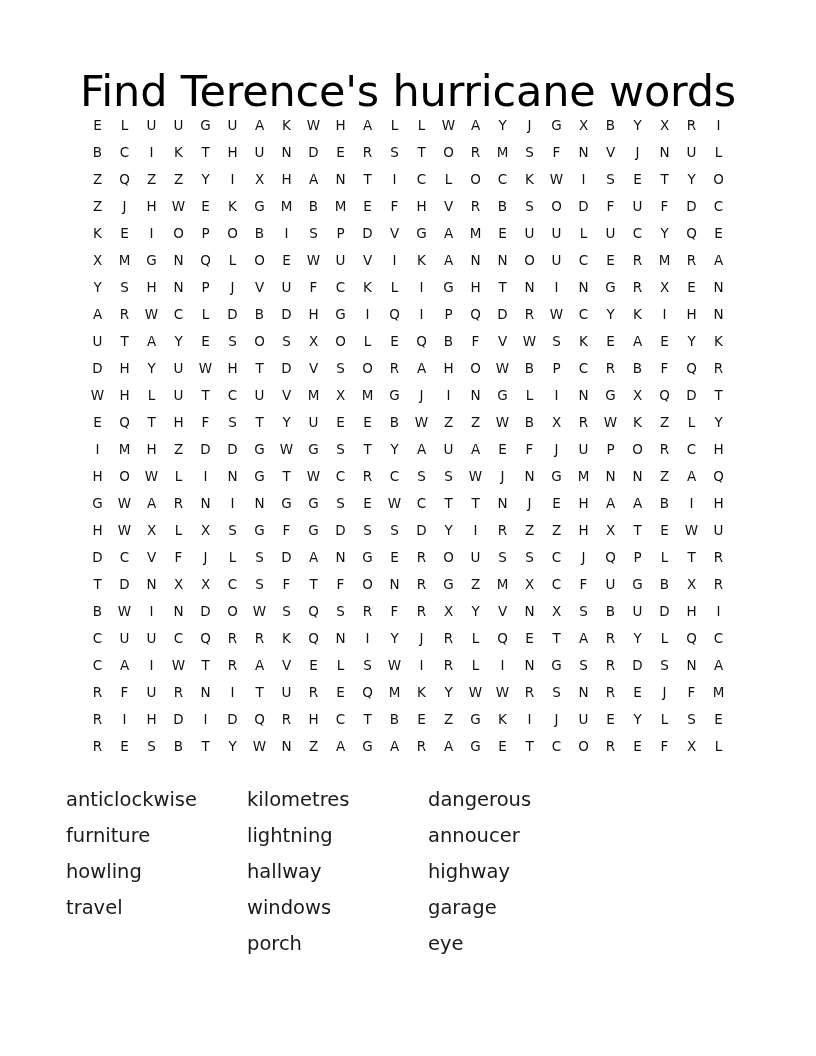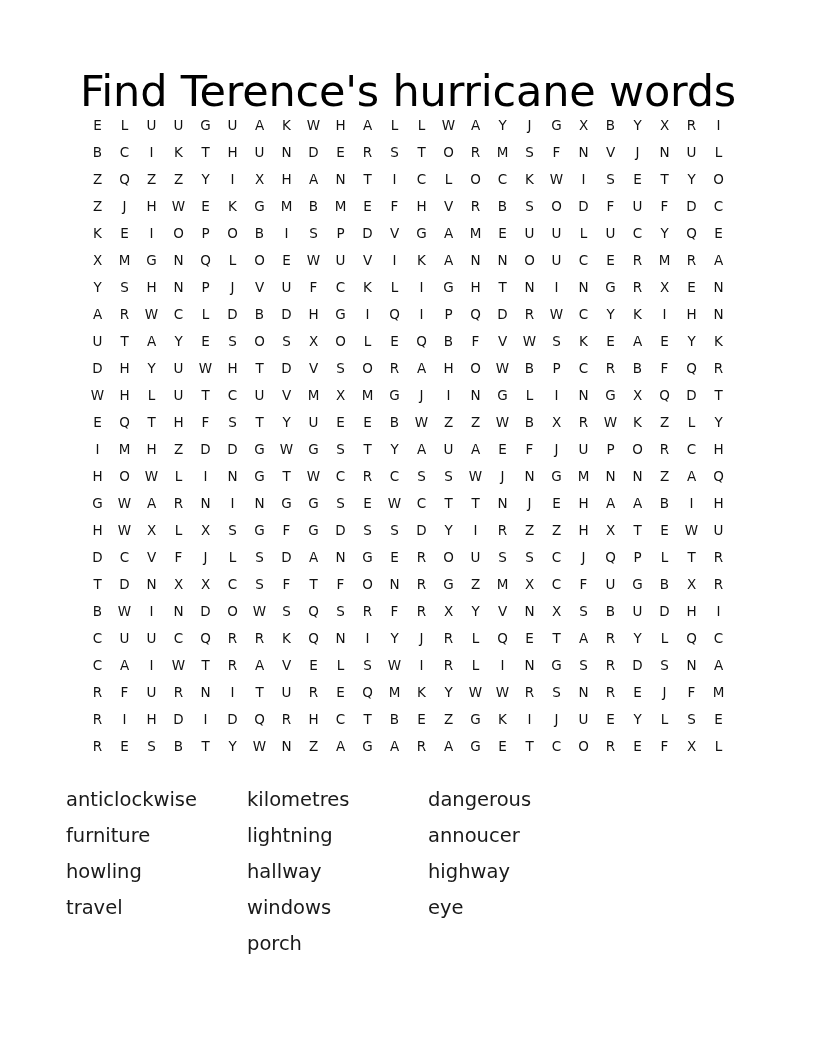--- a/index.html
+++ b/index.html
@@ -733,17 +733,18 @@
         <div class="word-item">kilometres</div>
         <div class="word-item">lightning</div>
         <div class="word-item">hallway</div>
         <div class="word-item">windows</div>
         <div class="word-item">porch</div>
       </div>
       <div class="word-column">
         <div class="word-item">dangerous</div>
         <div class="word-item">annoucer</div>
         <div class="word-item">highway</div>
+        <div class="word-item">garage</div>
         <div class="word-item">eye</div>
       </div>
     </div>
 
 </div>
 
 </body></html>

